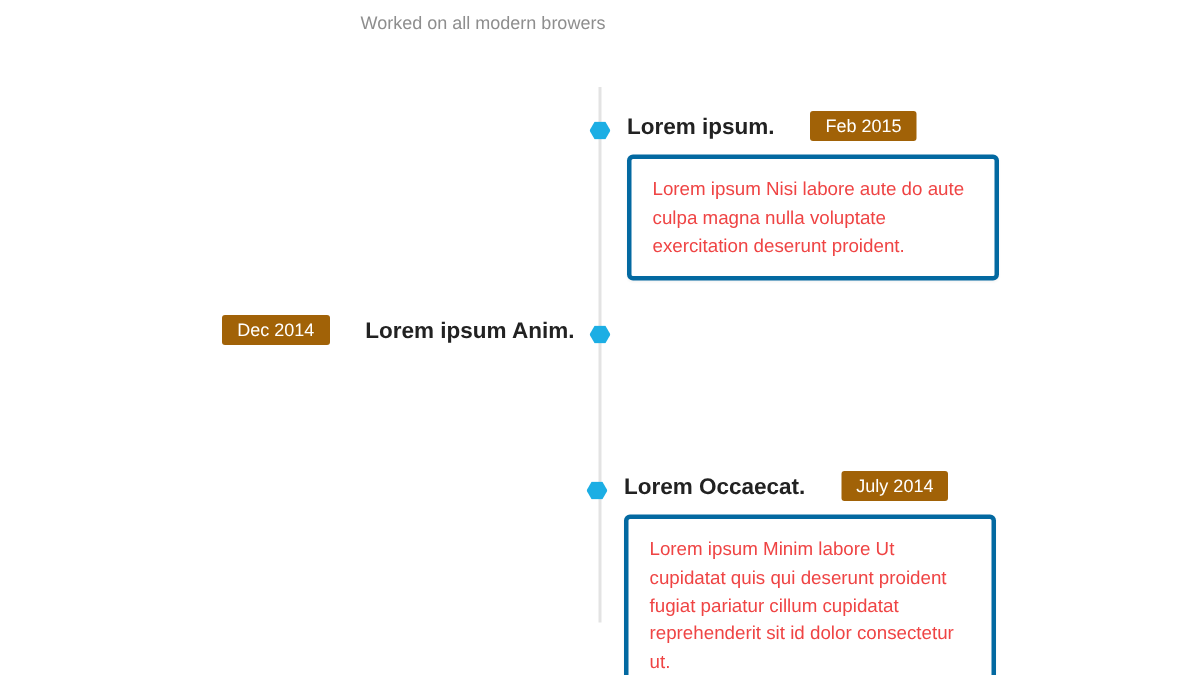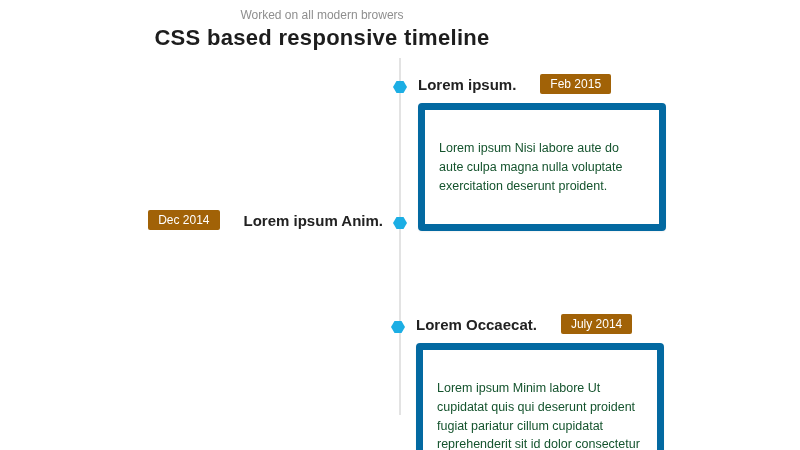--- a/index.html
+++ b/index.html
@@ -29,24 +29,24 @@
   }
 
   
   .head { display: flex; align-items: center; gap: 24px; }
   .heading { margin: 0; font-size: 15px; font-weight: bold; color: #222222; white-space: nowrap; }
   .badge {
     background: #a16207; color: #ffffff; font-size: 12px;
     padding: 3px 10px; border-radius: 2px; white-space: nowrap;
   }
   .card {
-    background: #ffffff; border: 7px solid #0369a1; border-radius: 4px;
+    background: #ffffff; border: 3px solid #0369a1; border-radius: 4px;
     box-shadow: 0 1px 2px rgba(0,0,0,.05);
-    padding: 29px 14px; margin-top: 9px;
-    color: #14532d; font-size: 12.5px; line-height: 1.5;
+    padding: 11px 14px; margin-top: 9px;
+    color: #ef4444; font-size: 12.5px; line-height: 1.5;
     box-sizing: border-box;
   }
   .card p { margin: 0; }
 
   
   .e1 { position: absolute; left: 418px; top: 74px; width: 248px; }
   .e1 .marker { left: -25px; top: 7px; }
 
   
   .e2 { position: absolute; left: 161px; top: 210px; width: 222px;
@@ -58,21 +58,20 @@
   .e3 { position: absolute; left: 416px; top: 314px; width: 248px; }
   .e3 .marker { left: -25px; top: 7px; }
 </style>
 </head>
 <body>
 
 <div class="page">
 
   <div class="header">
     <div class="subtitle">Worked on all modern browers</div>
-    <h1 class="title">CSS based responsive timeline</h1>
   </div>
 
   <div class="timeline-line"></div>
 
   <div class="e1">
     <span class="marker"></span>
     <div class="head">
       <h3 class="heading">Lorem ipsum.</h3>
       <span class="badge">Feb 2015</span>
     </div>

